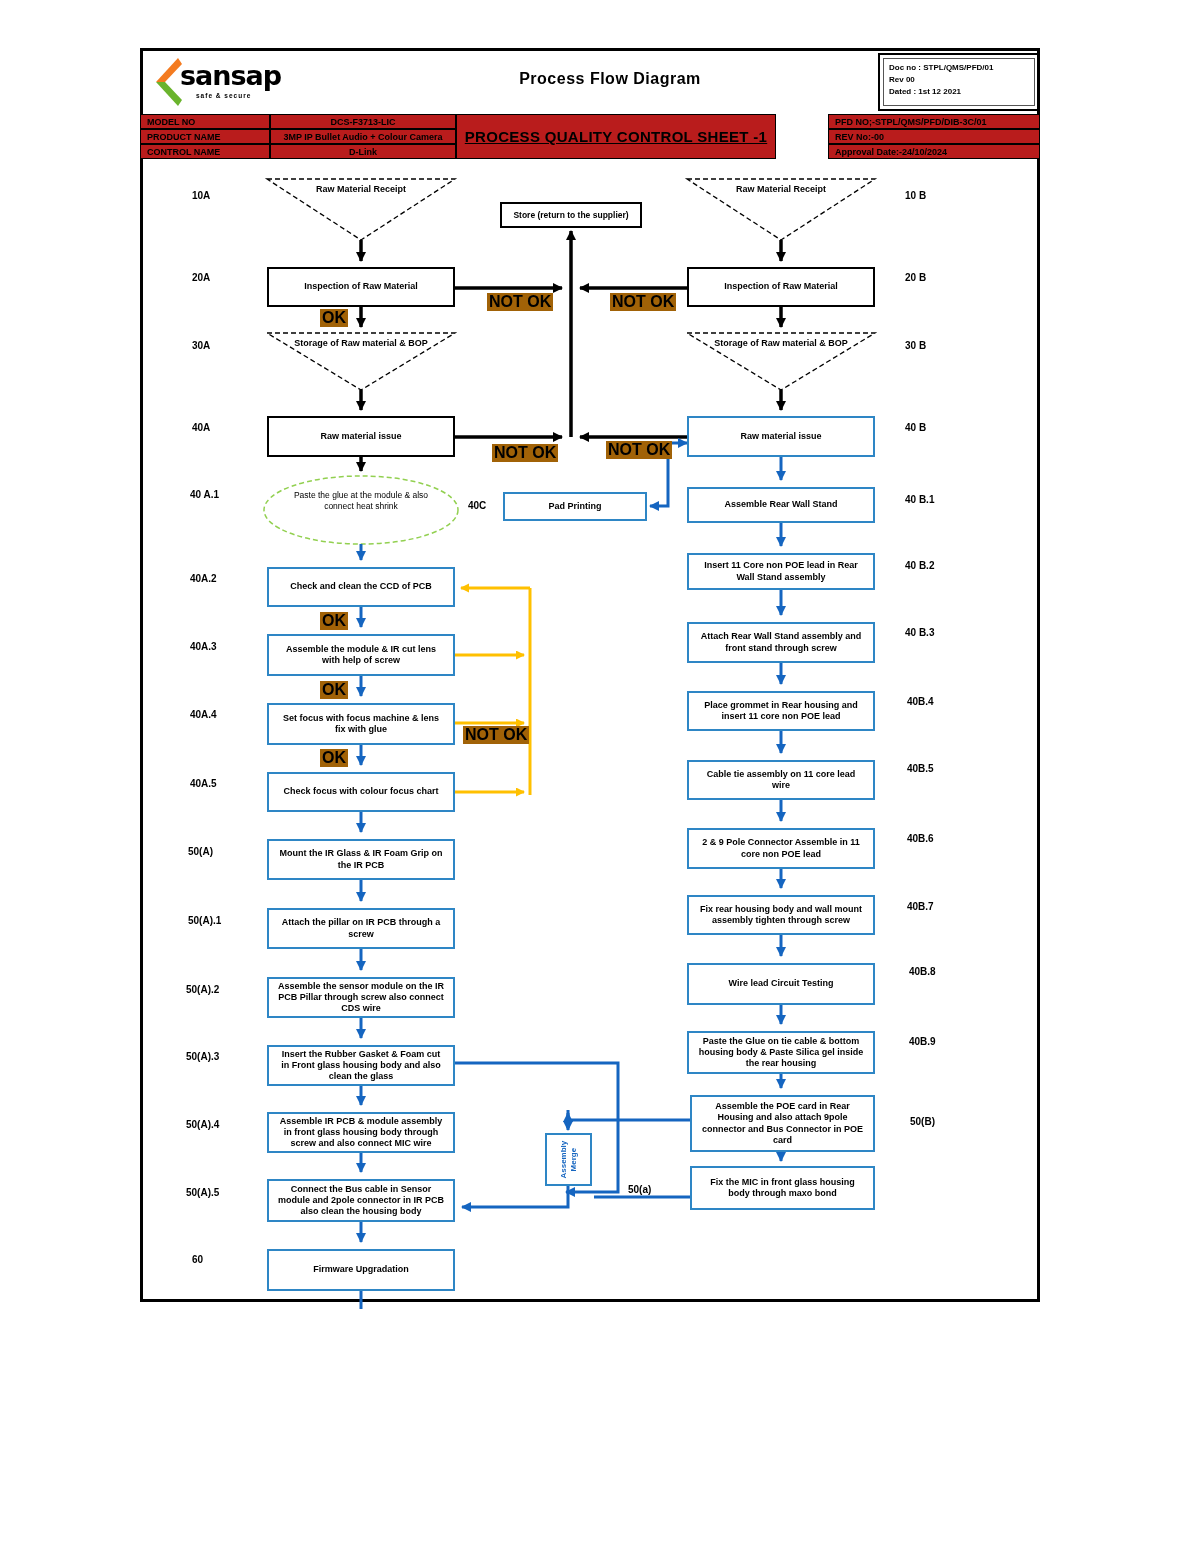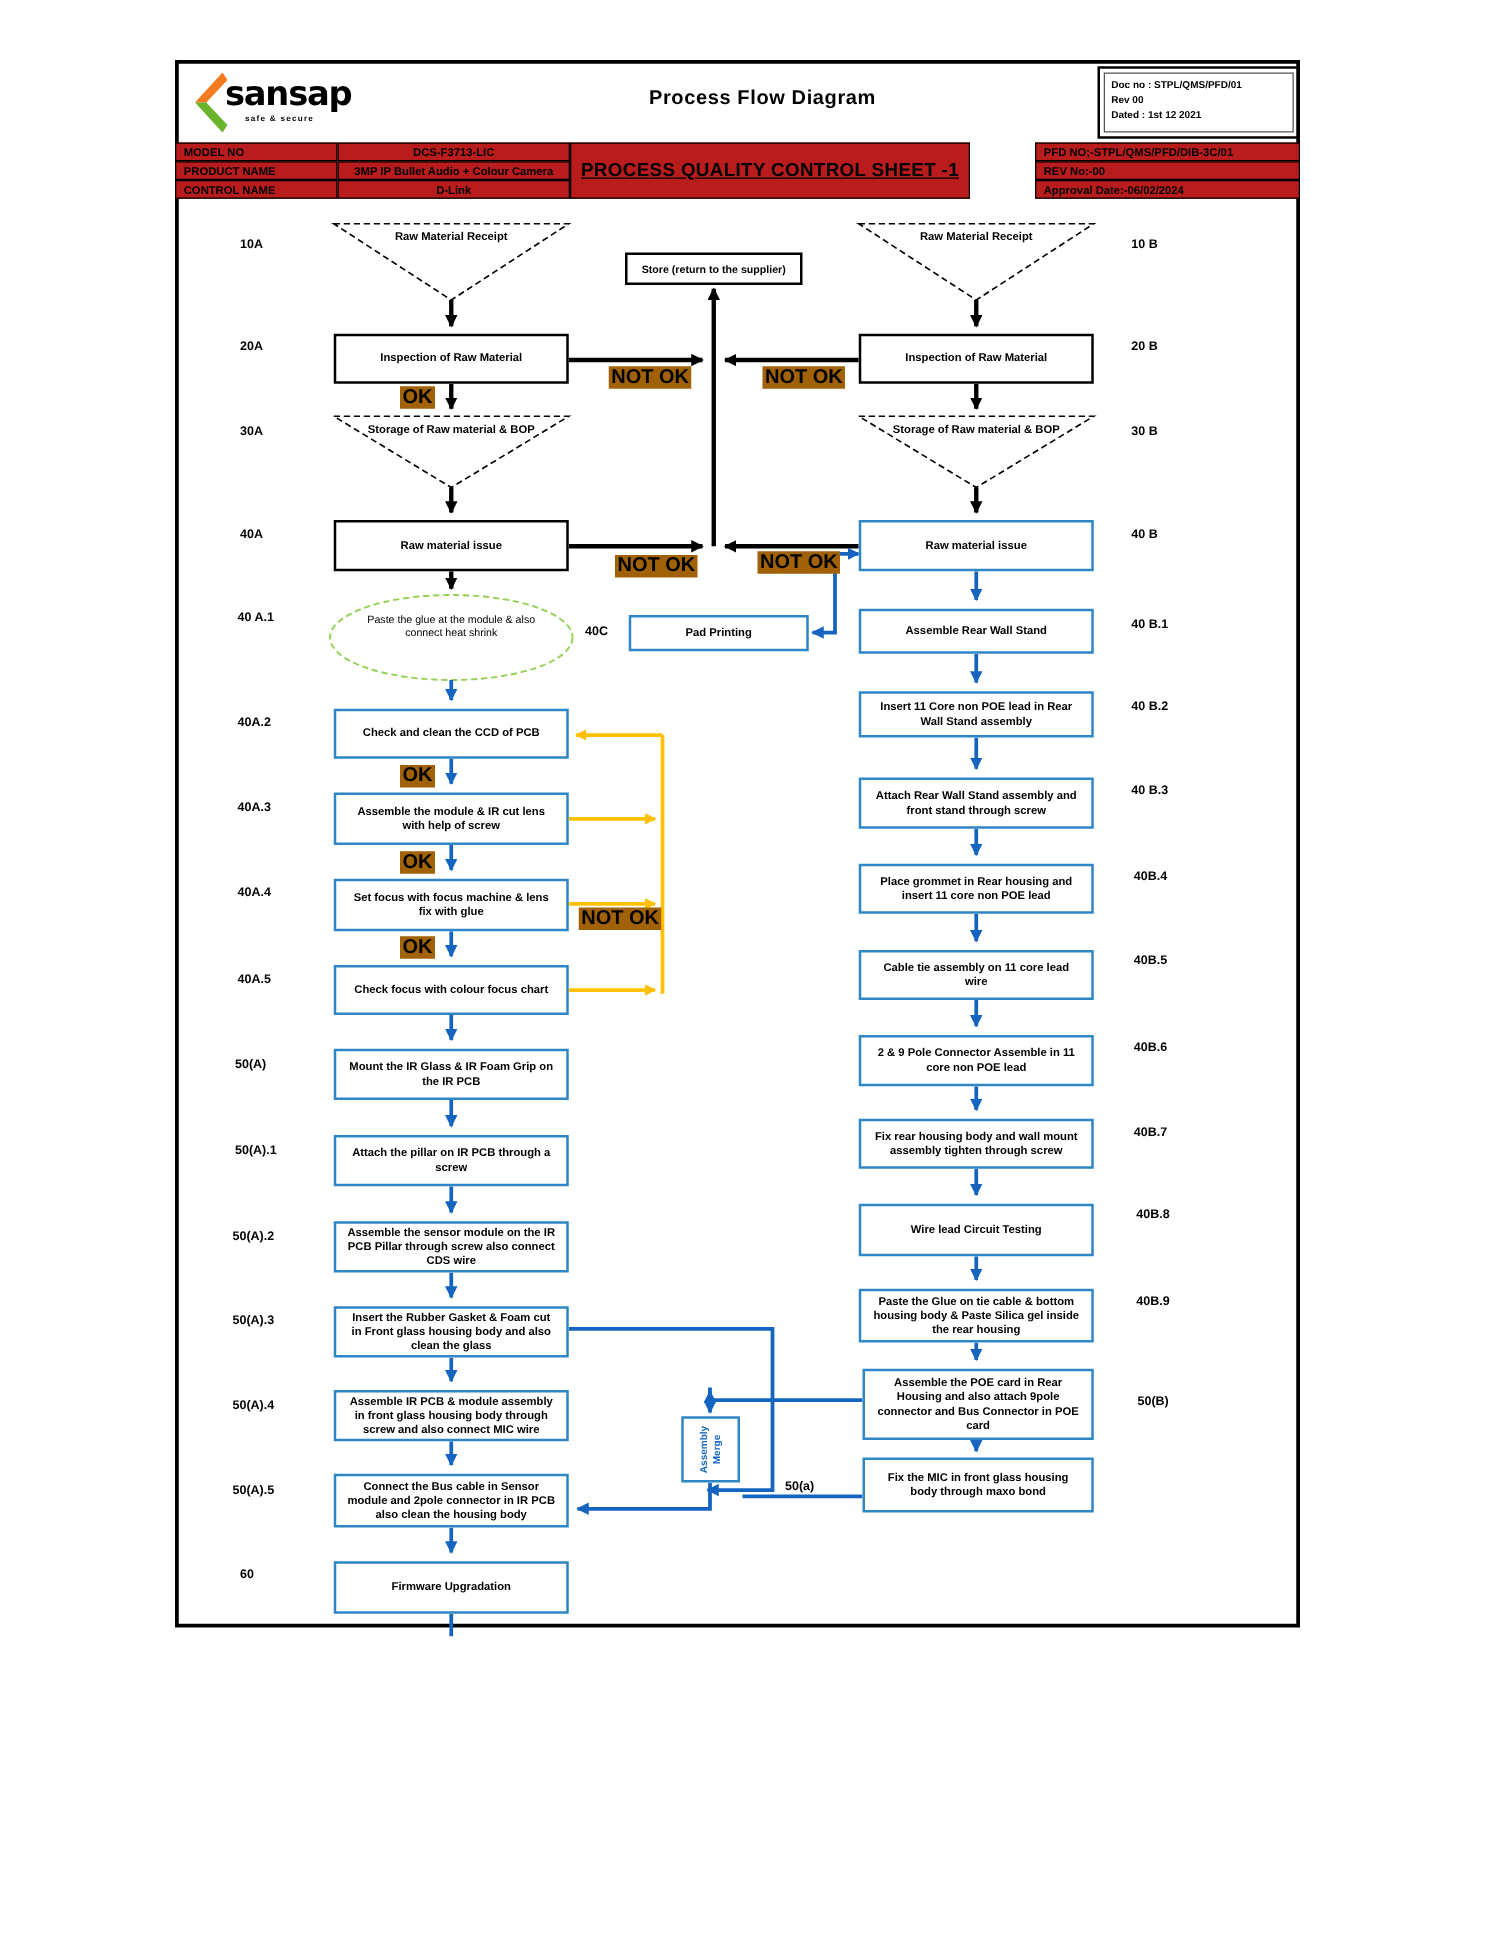--- a/index.html
+++ b/index.html
@@ -53,21 +53,21 @@
 
 <div class="cell cell-left" style="left:140px;top:114px;width:130px;height:15px">MODEL NO</div>
 <div class="cell" style="left:270px;top:114px;width:186px;height:15px">DCS-F3713-LIC</div>
 <div class="cell cell-left" style="left:140px;top:129px;width:130px;height:15px">PRODUCT NAME</div>
 <div class="cell" style="left:270px;top:129px;width:186px;height:15px">3MP IP Bullet Audio + Colour Camera</div>
 <div class="cell cell-left" style="left:140px;top:144px;width:130px;height:15px">CONTROL NAME</div>
 <div class="cell" style="left:270px;top:144px;width:186px;height:15px">D-Link</div>
 <div class="cell sheet-title" style="left:456px;top:114px;width:320px;height:45px">PROCESS QUALITY CONTROL SHEET -1</div>
 <div class="cell cell-left" style="left:828px;top:114px;width:212px;height:15px">PFD NO;-STPL/QMS/PFD/DIB-3C/01</div>
 <div class="cell cell-left" style="left:828px;top:129px;width:212px;height:15px">REV No:-00</div>
-<div class="cell cell-left" style="left:828px;top:144px;width:212px;height:15px">Approval Date:-06/02/2024</div>
+<div class="cell cell-left" style="left:828px;top:144px;width:212px;height:15px">Approval Date:-24/10/2024</div>
 
 <svg class="layer">
   <defs>
     <marker id="mb" markerUnits="userSpaceOnUse" markerWidth="12" markerHeight="12" refX="9" refY="5" orient="auto">
         <path d="M0,0 L10,5 L0,10 Z" fill="#000"></path>
       </marker>
     <marker id="mbs" markerUnits="userSpaceOnUse" markerWidth="12" markerHeight="12" refX="9" refY="5" orient="auto-start-reverse">
         <path d="M0,0 L10,5 L0,10 Z" fill="#1565c0"></path>
       </marker>
     <marker id="ml" markerUnits="userSpaceOnUse" markerWidth="12" markerHeight="12" refX="9" refY="5" orient="auto">

